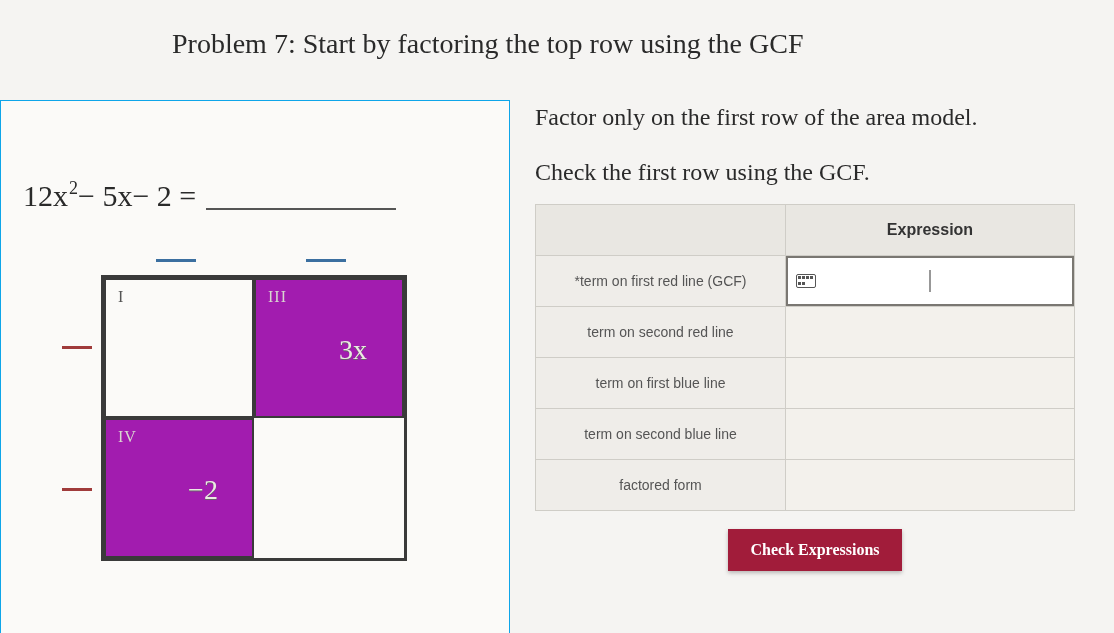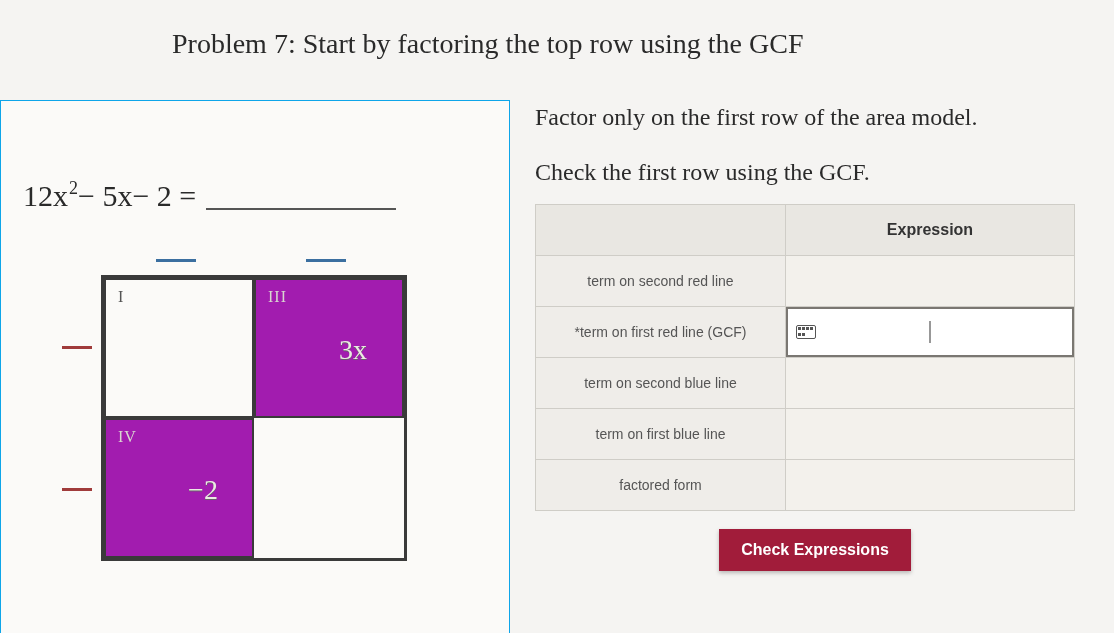--- a/index.html
+++ b/index.html
@@ -154,21 +154,21 @@
     animation: blink 1s step-start infinite;
   }
   @keyframes blink { 50% { opacity:0; } }
 
   .check-btn {
     display:block;
     margin: 18px auto 0;
     background:#a11c3a;
     color:#fff;
     border:none;
-    font-family: Liberation Sans, sans-serif;
+    font-family: Liberation Serif, serif;
     font-size:16px; font-weight:600;
     padding: 12px 22px;
     cursor:pointer;
     box-shadow: 0 2px 4px rgba(0,0,0,.25);
   }
 </style>
 </head>
 <body>
 
 <div class="title">Problem 7: Start by factoring the top row using the GCF</div>
@@ -220,43 +220,43 @@
   <div class="instr1">Factor only on the first row of the area model.</div>
   <div class="instr2">Check the first row using the GCF.</div>
 
   <table class="ans-table">
     <tbody>
         <tr>
       <th class="blank-head"></th>
       <th class="expr-head">Expression</th>
     </tr>
     <tr>
-      <td class="label">term on second red line</td>
-      <td class="input-cell"></td>
-    </tr>
-    <tr>
       <td class="label">*term on first red line (GCF)</td>
       <td class="input-cell active-cell">
         <span class="kbd-icon">
               <i></i>
               <i></i>
               <i></i>
               <i></i>
               <i></i>
               <i></i>
             </span>
         <span class="cursor"></span>
       </td>
     </tr>
     <tr>
+      <td class="label">term on second red line</td>
+      <td class="input-cell"></td>
+    </tr>
+    <tr>
+      <td class="label">term on first blue line</td>
+      <td class="input-cell"></td>
+    </tr>
+    <tr>
       <td class="label">term on second blue line</td>
-      <td class="input-cell"></td>
-    </tr>
-    <tr>
-      <td class="label">term on first blue line</td>
       <td class="input-cell"></td>
     </tr>
     <tr>
       <td class="label">factored form</td>
       <td class="input-cell"></td>
     </tr>
   </tbody>
     </table>
 
   <button class="check-btn">Check Expressions</button>

